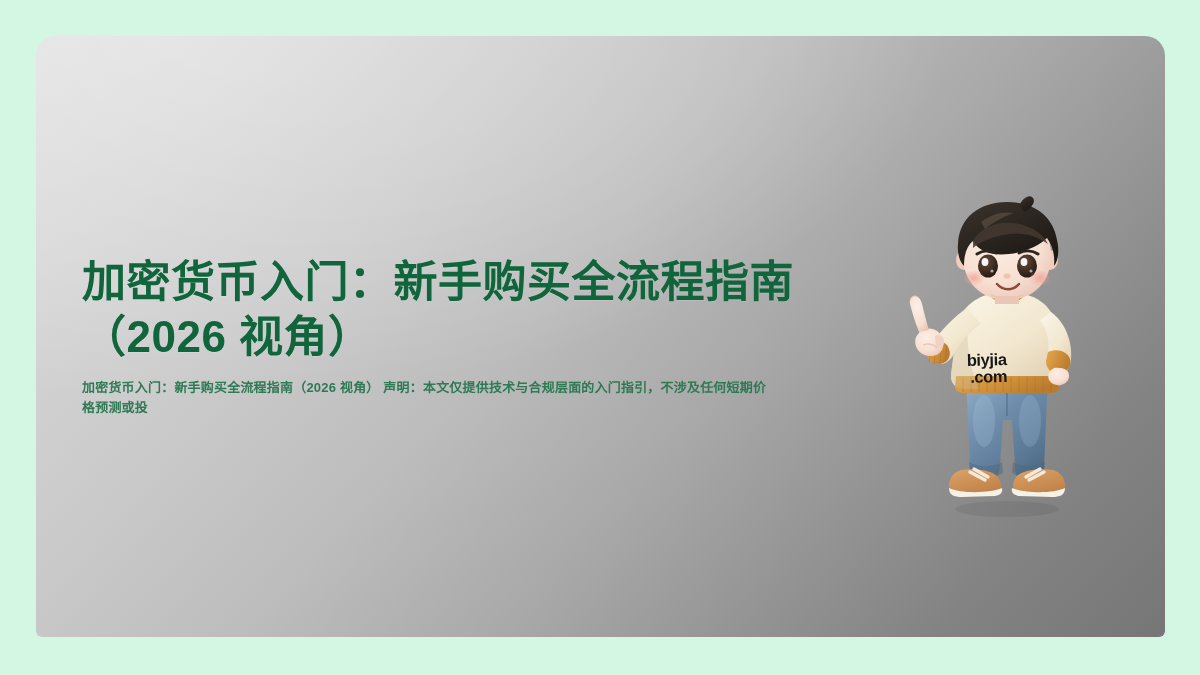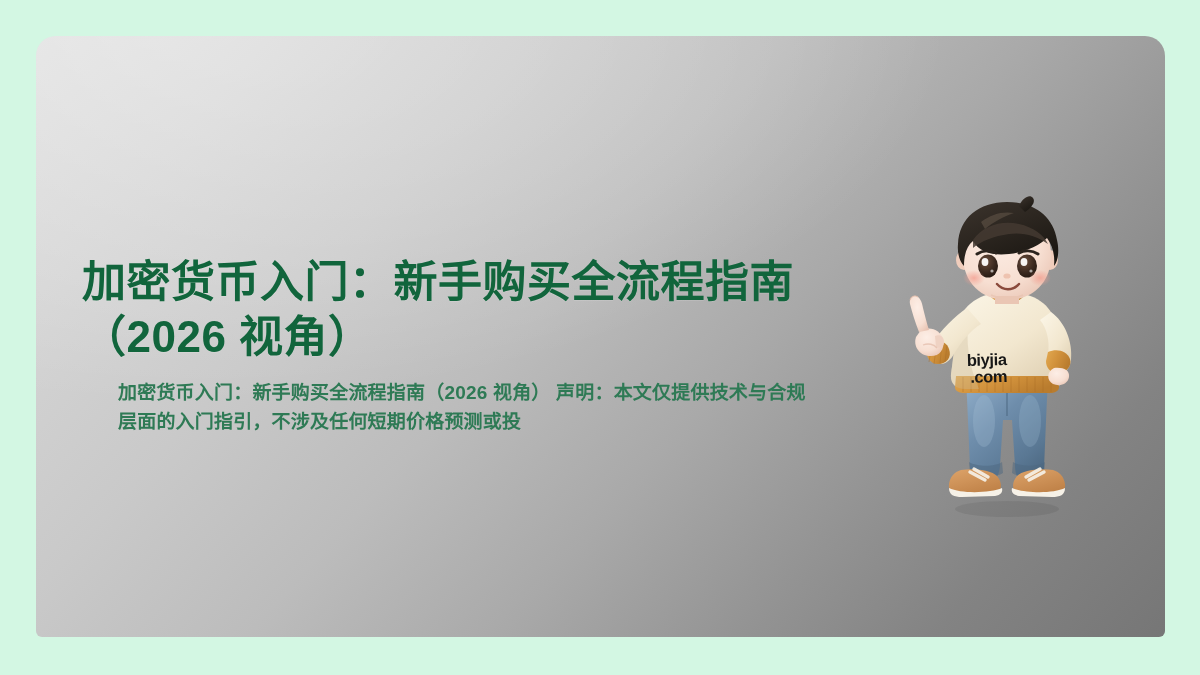--- a/index.html
+++ b/index.html
@@ -70,27 +70,26 @@
     font-size:44px;
     line-height:1.26;
     font-weight:bold;
     color:#11653c;
     letter-spacing:0.5px;
     text-shadow:0 1px 0 rgba(255,255,255,0.12);
   }
 
   #hero-subtitle {
     margin-top:13px;
-    font-size:19px;
+    font-size:13px;
     line-height:1.55;
     font-weight:bold;
     color:#2e7a55;
     letter-spacing:0.2px;
     max-width:690px;
-    margin-left:36px;
   }
 
   
   #mascot {
     position:absolute;
     left:863px;
     top:160px;
     width:210px;
     height:330px;
   }

